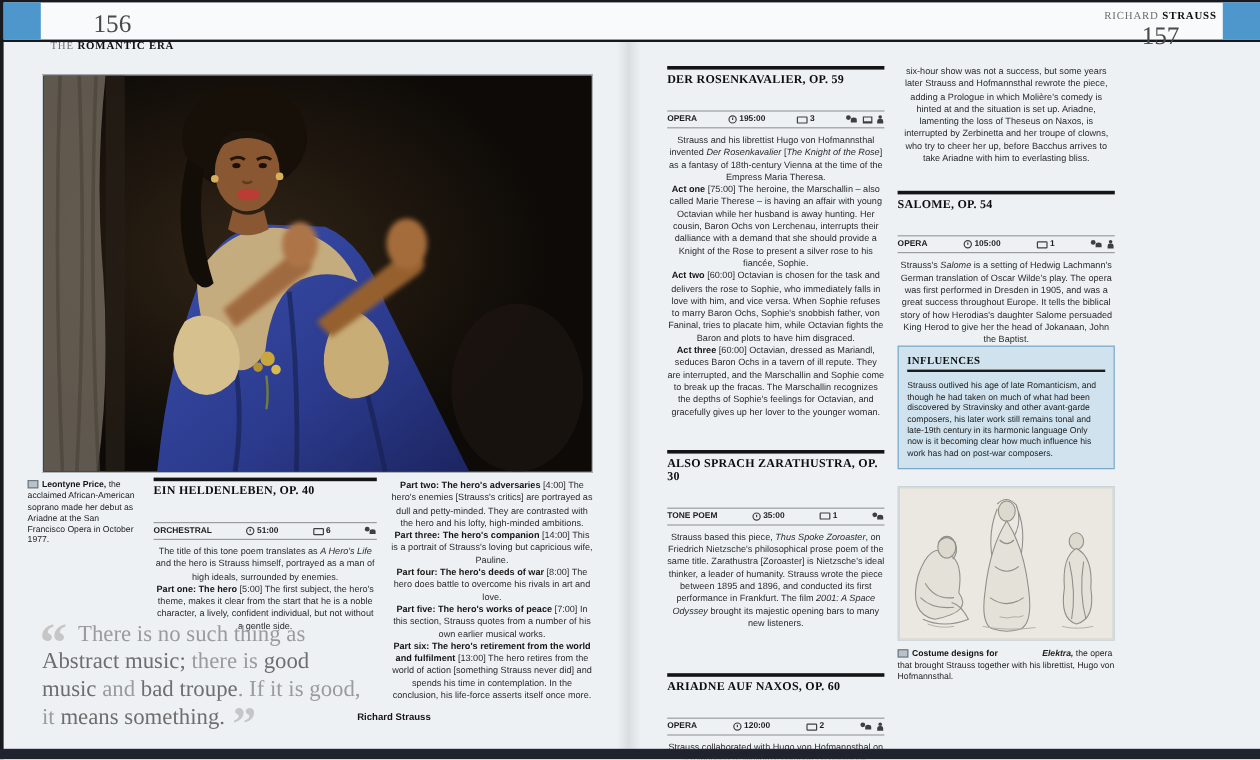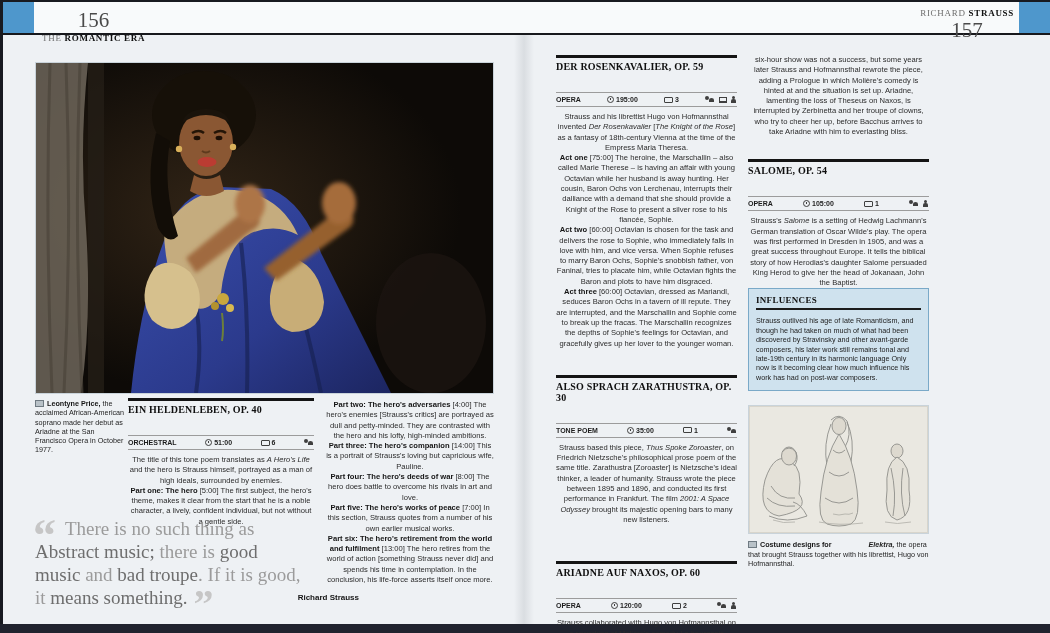--- a/index.html
+++ b/index.html
@@ -23,21 +23,21 @@
   .runhead .lt{color:#6d6d6d;font-weight:normal;}
   .runhead .bd{color:#101010;font-weight:bold;}
   .gutter{position:absolute;left:514px;top:35px;width:20px;height:589px;
           background:linear-gradient(to right,rgba(0,0,0,0),rgba(40,50,60,.10) 50%,rgba(0,0,0,0));}
   
   .photo{position:absolute;left:35px;top:62px;width:457px;height:330px;margin:0;
          border:1px solid #c9d3da;background:#0e0b08;}
   .sketch{position:absolute;margin:0;border:1px solid #c9d3da;background:#eae8e1;}
   
   .caption{font-size:7.2px;line-height:9.3px;color:#1e1e1e;}
-  .cap1{position:absolute;left:35px;top:399px;width:92px;}
+  .cap1{position:absolute;left:23px;top:399px;width:92px;}
   .photo-icon{display:inline-block;width:7px;height:5px;border:1px solid #6f7a82;background:#b9c2c8;
               vertical-align:-1px;margin-right:3px;}
   
   .col{position:absolute;}
   .c1{left:128px;top:398px;width:186px;}
   .c2{left:325px;top:400px;width:170px;}
   .c3{left:556px;top:55px;width:181px;}
   .c4{left:748px;top:55px;width:181px;}
   
   .sec-title{border-top:3px solid #141414;border-bottom:1px solid #9c9c9c;

